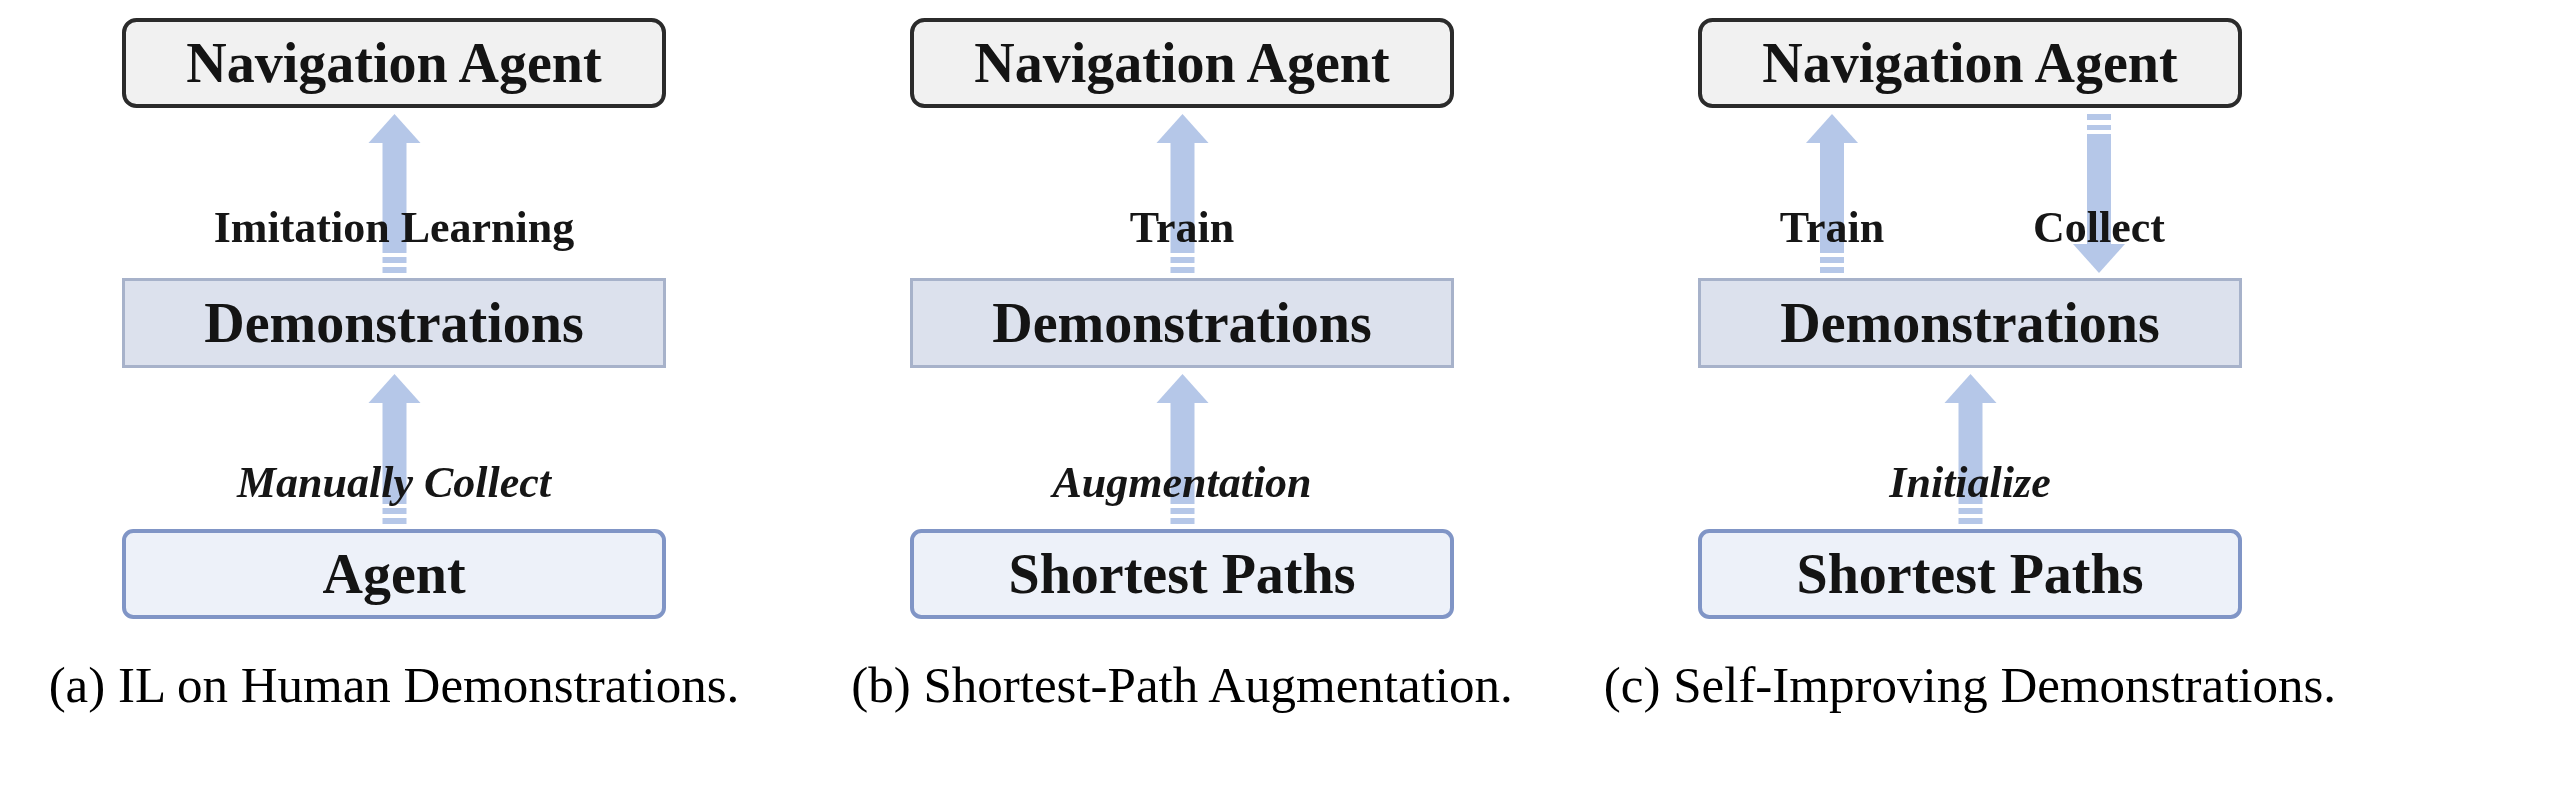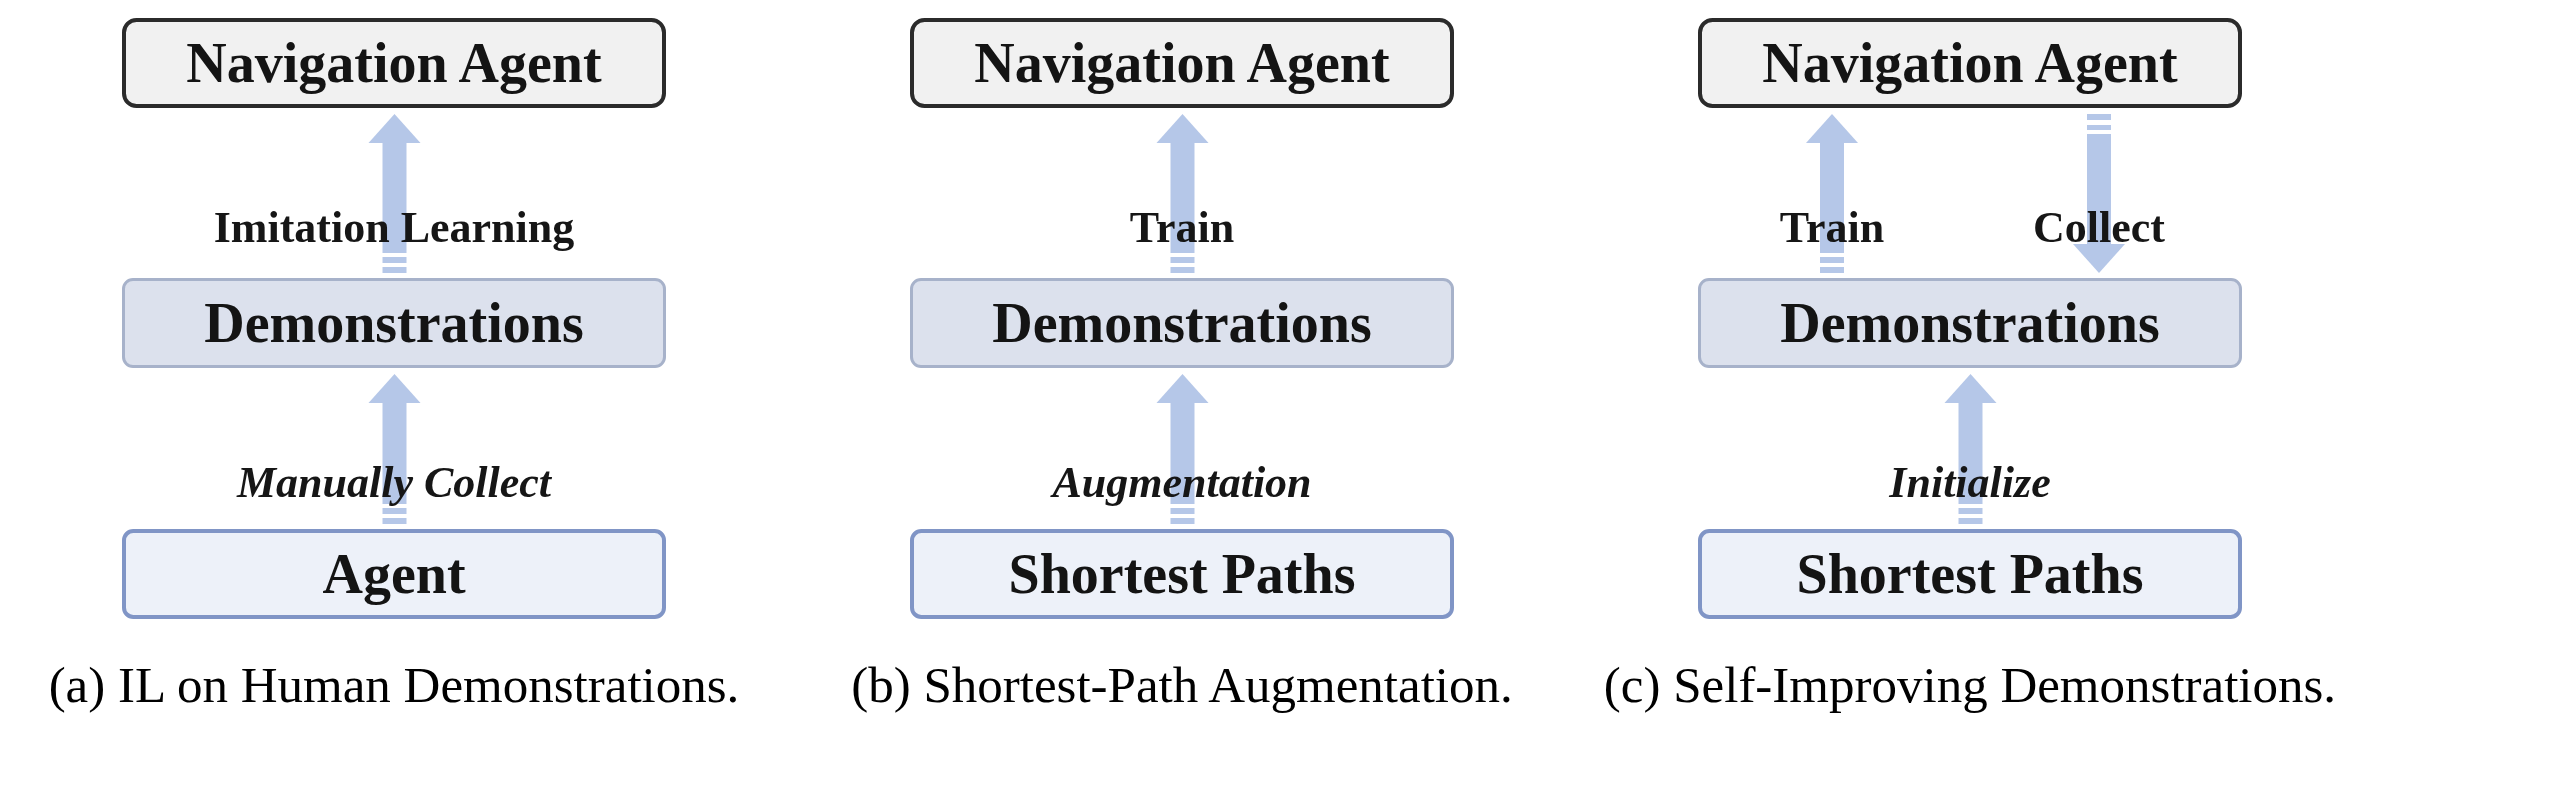--- a/index.html
+++ b/index.html
@@ -41,21 +41,21 @@
   }
   .agent-box {
     margin-top: 17.7px;
     background: var(--agent-fill, #f1f1f1);
     border: 4px solid var(--agent-border, #2b2b2b);
     border-radius: 14.5px;
   }
   .demo-box {
     background: var(--demo-fill, #dce1ed);
     border: 3.2px solid var(--demo-border, #a7b2ca);
-    border-radius: 11px;
+    border-radius: 0;
   }
   .source-box {
     background: var(--source-fill, #edf1f9);
     border: 4px solid var(--source-border, #8095c6);
     border-radius: 11.3px;
   }
   .gap {
     position: relative;
     width: 100%;
     z-index: 1;

